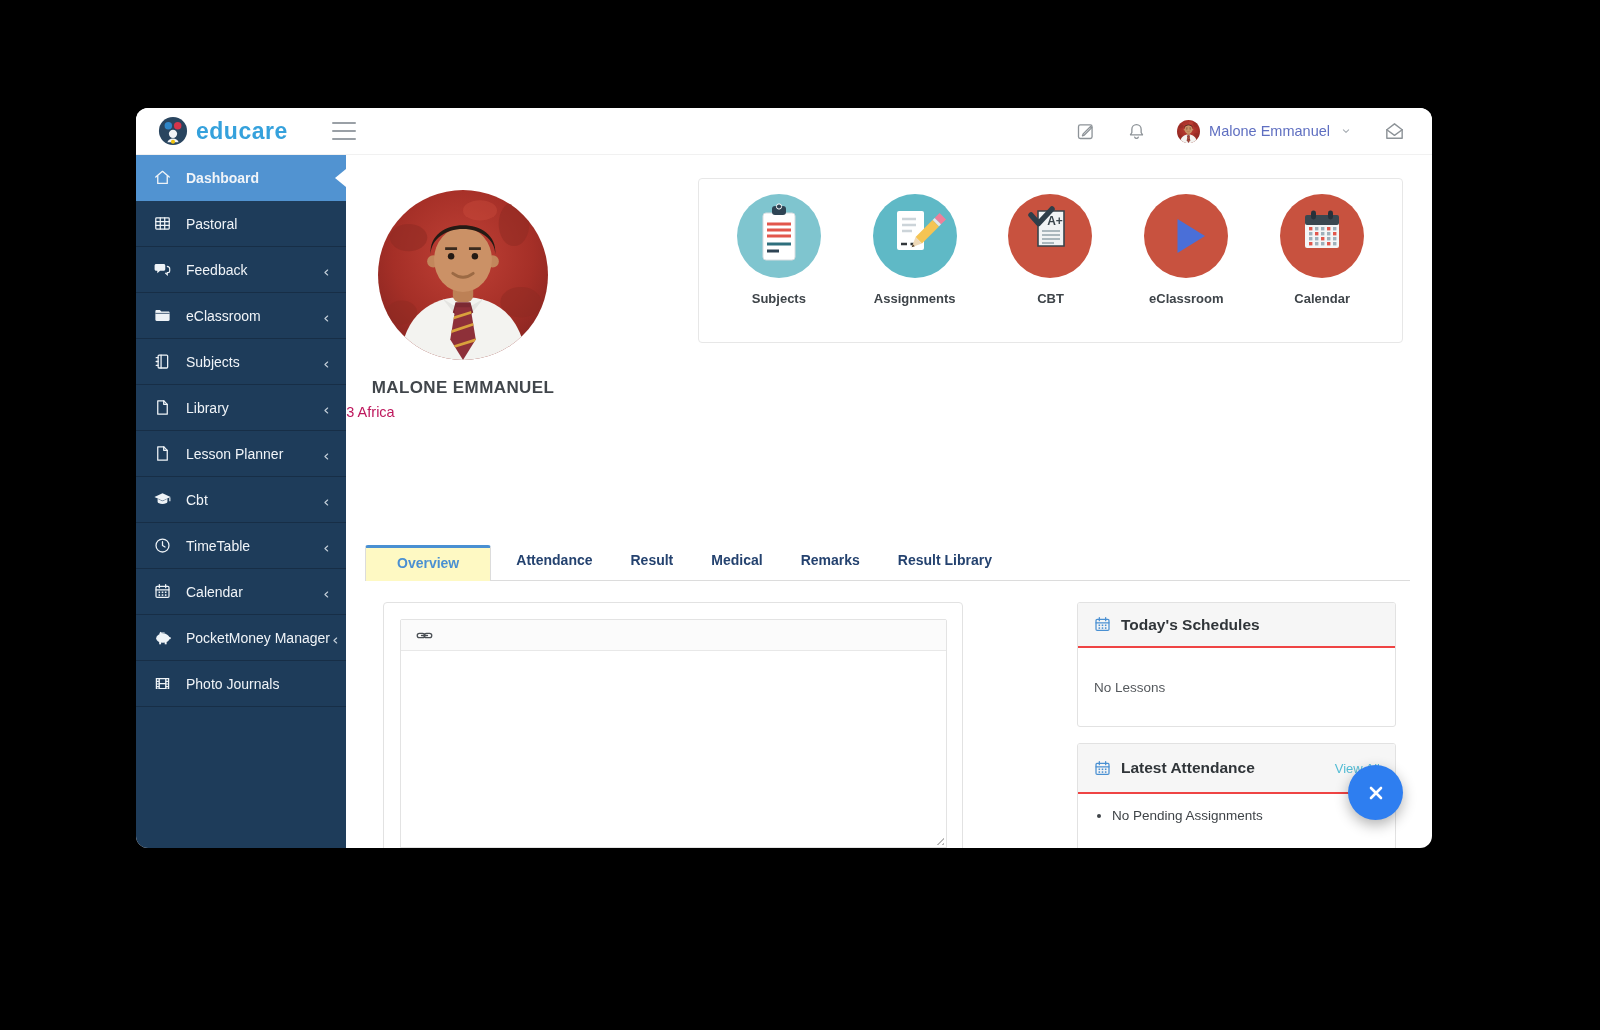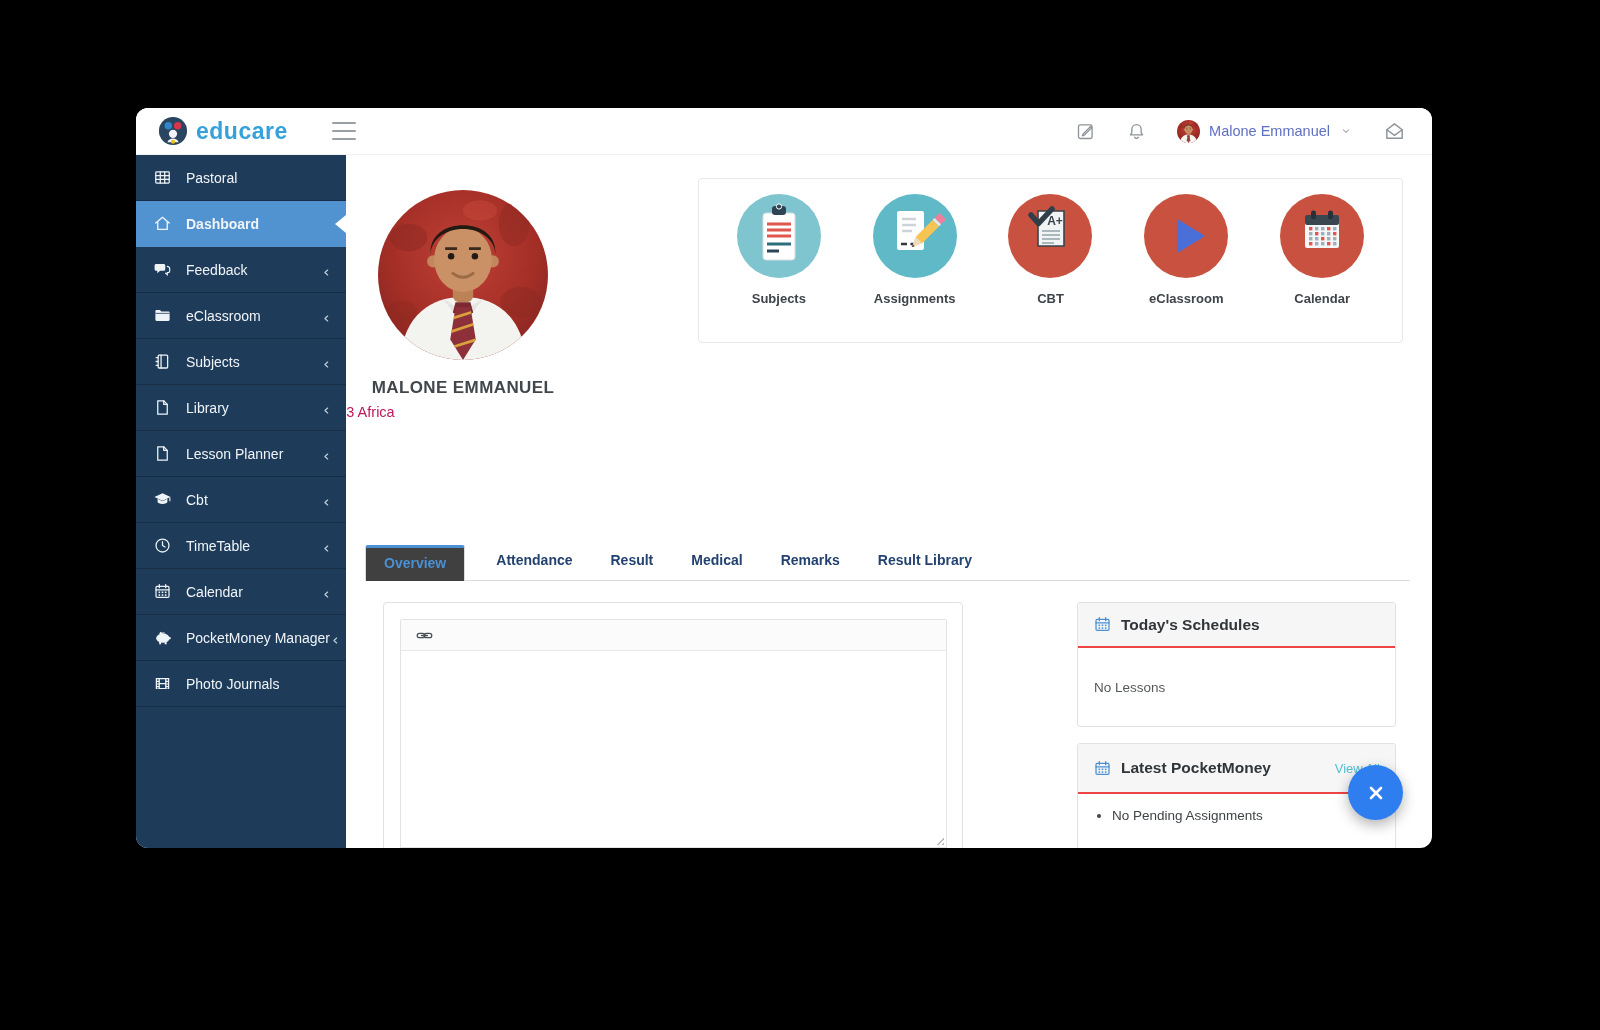--- a/index.html
+++ b/index.html
@@ -62,23 +62,23 @@
   .qa-item { width:112px; text-align:center; cursor:pointer; }
   .qa-circle { width:84px; height:84px; margin:0 auto; }
   .qa-circle svg { width:100%; height:100%; display:block; }
   .qa-label { margin-top:11px; font-size:13px; font-weight:bold; color:#3e4449; line-height:1.55; }
 
   
   .tabs { position:absolute; left:229px; right:22px; top:437px; height:36px;
     border-bottom:1px solid #dcdcdc; display:flex; align-items:flex-end; }
   .tab { height:36px; line-height:33px; padding:0 19px; font-size:14px; font-weight:bold;
     color:var(--tab-inactive); cursor:pointer; white-space:nowrap; }
-  .tab.active { background:#404040; border:1px solid #dcdcdc; border-bottom:none;
+  .tab.active { background:#fef9c3; border:1px solid #dcdcdc; border-bottom:none;
     border-top:3px solid var(--tab-active); border-radius:3px 3px 0 0;
-    color:var(--tab-active); margin-bottom:-1px; line-height:30px; padding:0 18px; margin-right:12px; }
+    color:var(--tab-active); margin-bottom:-1px; line-height:30px; padding:0 31px; margin-right:6px; }
 
   
   .editor-card { position:absolute; left:247px; top:494px; width:580px; height:280px;
     background:#fff; border:1px solid #e2e2e2; border-radius:4px; }
   .editor { position:absolute; left:16px; right:15px; top:16px; bottom:-20px;
     border:1px solid #e3e3e3; border-radius:2px; }
   .editor-toolbar { height:31px; background:#fbfbfb; border-bottom:1px solid #e8e8e8;
     display:flex; align-items:center; padding-left:14px; }
   .link-btn { width:19px; height:19px; color:#4a4f54; cursor:pointer; }
   .link-btn svg { width:100%; height:100%; display:block; }
@@ -195,37 +195,37 @@
           <svg viewBox="0 0 24 24" fill="none" stroke="currentColor" stroke-linecap="round" stroke-linejoin="round" stroke-width="1.5">
             <path d="M4 10.2 12 4l8 6.2V19H4z"></path>
             <path d="M4 10.2l8 5.8 8-5.8"></path>
           </svg>
         </span>
     </div>
   </header>
 
   <nav class="sidebar">
     <div id="sidebar-list">
-        <div class="side-item">
-          <span class="side-icon">
-            <svg viewBox="0 0 24 24" fill="none" stroke="currentColor" stroke-linecap="round" stroke-linejoin="round" stroke-width="1.6">
-              <rect x="3.5" y="5" width="17" height="14" rx="1"></rect>
-              <path d="M3.5 9.5h17M3.5 14.5h17M9.2 5v14M14.8 5v14"></path>
-            </svg>
-          </span>
-          <span class="side-label">Pastoral</span>
-        </div>
         <div class="side-item active">
           <span class="side-icon">
             <svg viewBox="0 0 24 24" fill="none" stroke="currentColor" stroke-linecap="round" stroke-linejoin="round" stroke-width="1.7">
               <path d="M3.5 11.5 12 4.2l8.5 7.3"></path>
               <path d="M6 10v9.5h12V10"></path>
             </svg>
           </span>
           <span class="side-label">Dashboard</span>
+        </div>
+        <div class="side-item">
+          <span class="side-icon">
+            <svg viewBox="0 0 24 24" fill="none" stroke="currentColor" stroke-linecap="round" stroke-linejoin="round" stroke-width="1.6">
+              <rect x="3.5" y="5" width="17" height="14" rx="1"></rect>
+              <path d="M3.5 9.5h17M3.5 14.5h17M9.2 5v14M14.8 5v14"></path>
+            </svg>
+          </span>
+          <span class="side-label">Pastoral</span>
         </div>
         <div class="side-item">
           <span class="side-icon">
             <svg viewBox="0 0 24 24" fill="currentColor">
               <path d="M4 5h9.5c1.1 0 2 .9 2 2v4.6c0 1.1-.9 2-2 2H9l-3.6 3v-3H4c-1.1 0-2-.9-2-2V7c0-1.1.9-2 2-2z"></path>
               <path d="M17.5 8c2 .3 3.6 1.2 3.6 2.9v3c0 1.2-1 2.1-2.2 2.1h-.9v2.5l-2.6-2.3" fill="none" stroke="currentColor" stroke-width="1.5"></path>
             </svg>
           </span>
           <span class="side-label">Feedback</span>
           <span class="side-chev"><svg viewBox="0 0 24 24" fill="none" stroke="currentColor" stroke-linecap="round" stroke-linejoin="round" stroke-width="2.4">
@@ -546,21 +546,21 @@
             <g fill="currentColor" stroke="none">
               <rect x="7" y="12" width="2" height="2"></rect>
               <rect x="11" y="12" width="2" height="2"></rect>
               <rect x="15" y="12" width="2" height="2"></rect>
               <rect x="7" y="15.5" width="2" height="2"></rect>
               <rect x="11" y="15.5" width="2" height="2"></rect>
               <rect x="15" y="15.5" width="2" height="2"></rect>
             </g>
           </svg>
         </span>
-      <span class="rcard-title">Latest PocketMoney</span>
+      <span class="rcard-title">Latest Attendance</span>
       <span class="view-all">View All</span>
     </div>
     <div class="rcard-body" style="padding-top:4px;">
       <ul class="assign-list">
         <li>No Pending Assignments</li>
       </ul>
     </div>
   </div>
 
   <button class="fab">

